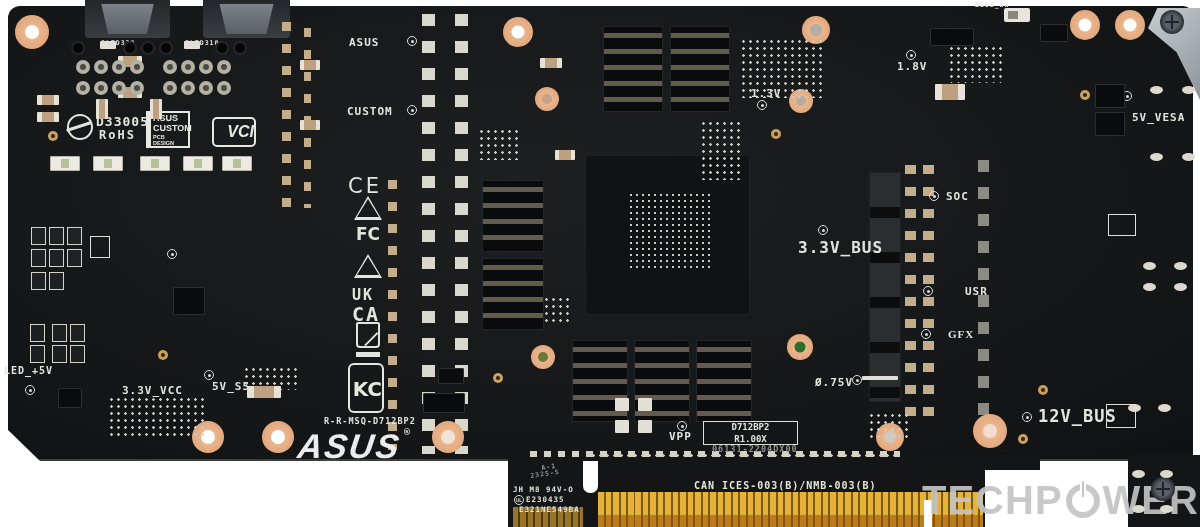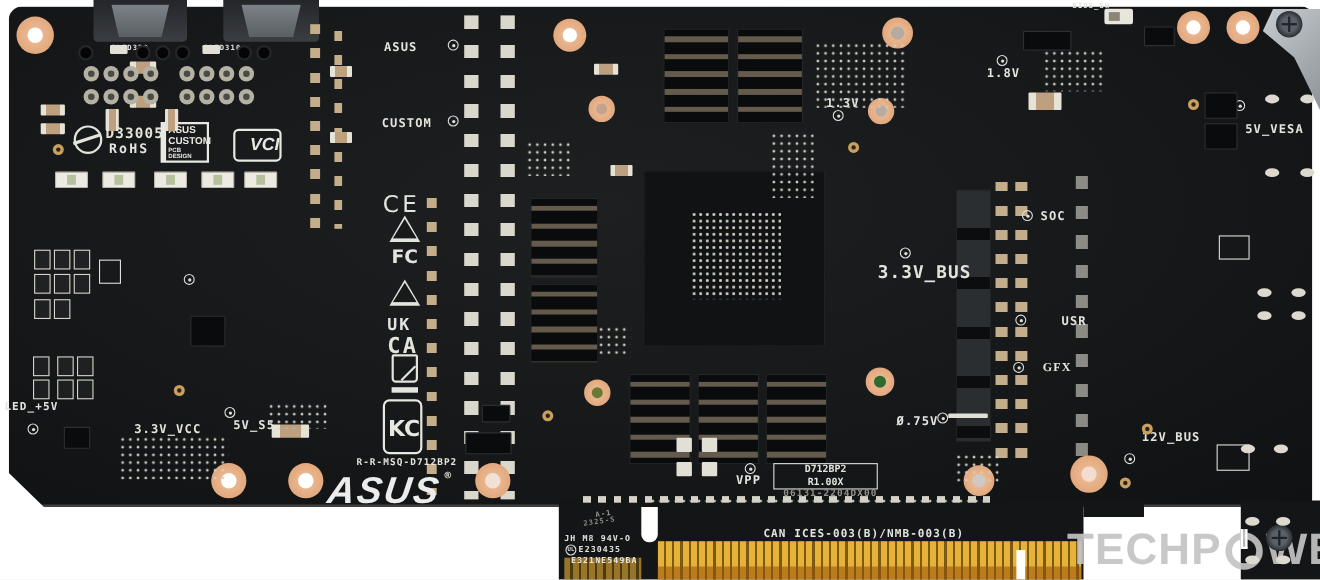--- a/index.html
+++ b/index.html
@@ -157,42 +157,42 @@
     <span style="position:static;display:block;font-size:9px;line-height:1.3;">D712BP2</span>
     <span style="position:static;display:block;font-size:9px;line-height:1.2;">R1.00X</span>
   </div>
 
   <div class="ulmark" style="left:514px;top:495px;width:10px;height:10px;font-size:5px;line-height:9px;">UL</div>
 
   <div class="asus-logo" style="left:298px;top:427px;font-size:34px;">ASUS</div>
   <div class="silk" style="left:404px;top:428px;font-size:10px;">®</div>
 
   <div class="wm" style="left:922px;top:478px;font-size:40px;">
-    <span style="position:static;margin-left:48px;">TECHP</span>
+    <span style="position:static;">TECHP</span>
     <span class="pwr" style="position:relative;">
         <i></i>
       </span>
     <span style="position:static;">WERUP</span>
   </div>
 
 <div class="silk" style="left: 101px; top: 40px; font-size: 6.5px;">SLED320</div>
     <div class="silk" style="left: 185px; top: 40px; font-size: 6.5px;">SLED310</div>
     <div class="silk" style="left: 349px; top: 37px; font-size: 11px;">ASUS</div>
     <div class="silk" style="left: 347px; top: 106px; font-size: 11px;">CUSTOM</div>
     <div class="silk" style="left: 897px; top: 61px; font-size: 11px;">1.8V</div>
     <div class="silk" style="left: 751px; top: 88px; font-size: 11px;">1.3V</div>
     <div class="silk" style="left: 975px; top: 2px; font-size: 6.5px;">BIOS_SW</div>
     <div class="silk" style="left: 1132px; top: 112px; font-size: 11px;">5V_VESA</div>
     <div class="silk" style="left: 946px; top: 191px; font-size: 11px;">SOC</div>
     <div class="silk" style="left: 953px; top: 286px; font-size: 11px; padding-left: 12px;">USR</div>
     <div class="silk" style="left: 948px; top: 329px; font-size: 11px; font-family: Liberation Serif, serif;">GFX</div>
     <div class="silk" style="left: 798px; top: 240px; font-size: 16px;">3.3V_BUS</div>
     <div class="silk" style="left: 815px; top: 377px; font-size: 11px;">Ø.75V</div>
     <div class="silk" style="left: 669px; top: 431px; font-size: 11px;">VPP</div>
-    <div class="silk" style="left: 1038px; top: 392px; font-size: 11px;">12V_BUS</div>
+    <div class="silk" style="left: 1038px; top: 408px; font-size: 17px;">12V_BUS</div>
     <div class="silk" style="left: 4px; top: 366px; font-size: 10px;">LED_+5V</div>
     <div class="silk" style="left: 122px; top: 385px; font-size: 11px;">3.3V_VCC</div>
     <div class="silk" style="left: 212px; top: 381px; font-size: 11px;">5V_S5</div>
     <div class="silk" style="left: 324px; top: 417px; font-size: 8.5px;">R-R-MSQ-D712BP2</div>
     <div class="silk" style="left: 694px; top: 481px; font-size: 10px;">CAN ICES-003(B)/NMB-003(B)</div>
     <div class="silk" style="left: 712px; top: 445px; font-size: 8.5px; color: rgb(145, 145, 139);">06131-2204DX00</div>
     <div class="silk" style="left: 541px; top: 465px; font-size: 6.5px; color: rgb(154, 154, 150); transform: rotate(-8deg);">A-1</div>
     <div class="silk" style="left: 530px; top: 473px; font-size: 6.5px; color: rgb(142, 142, 138); transform: rotate(-8deg);">2325-S</div>
     <div class="silk" style="left: 513px; top: 486px; font-size: 7.5px;">JH M8 94V-O</div>
     <div class="silk" style="left: 526px; top: 496px; font-size: 7.5px;">E230435</div>

